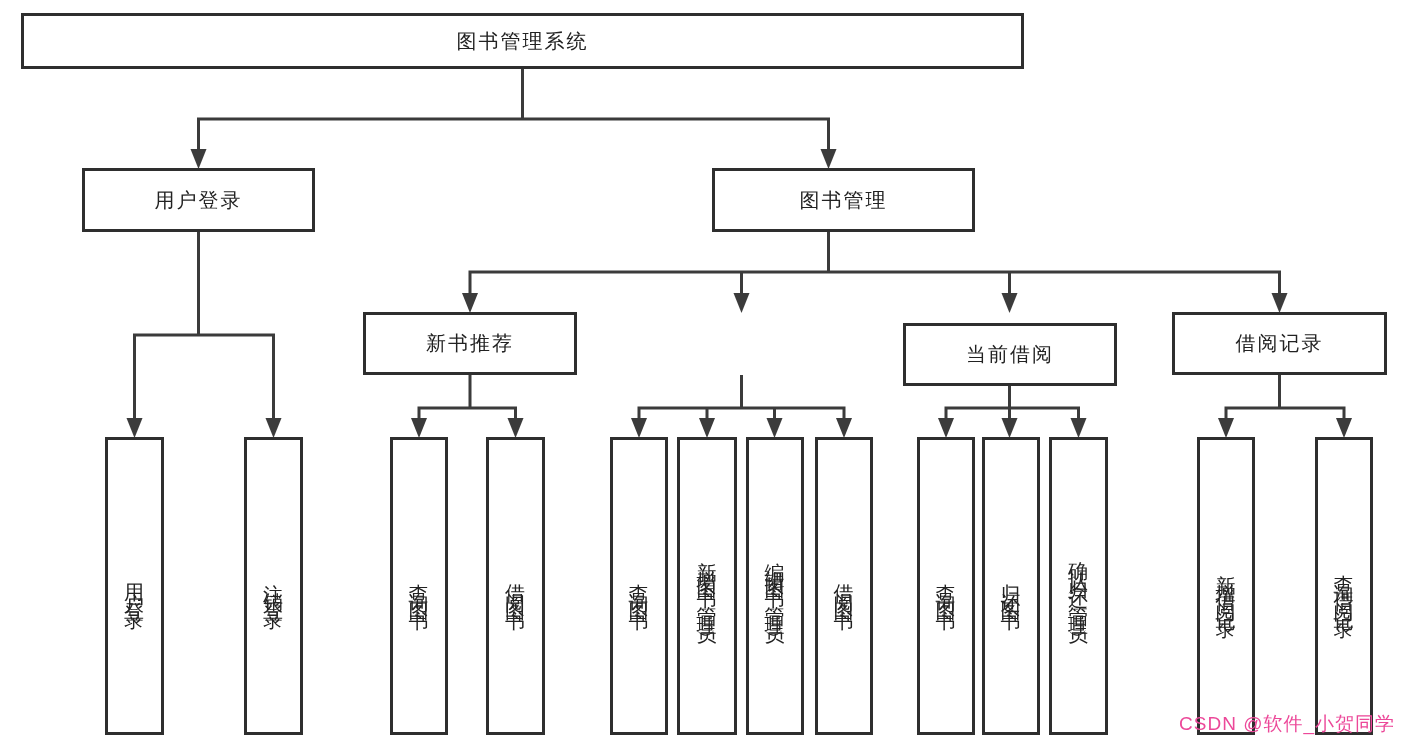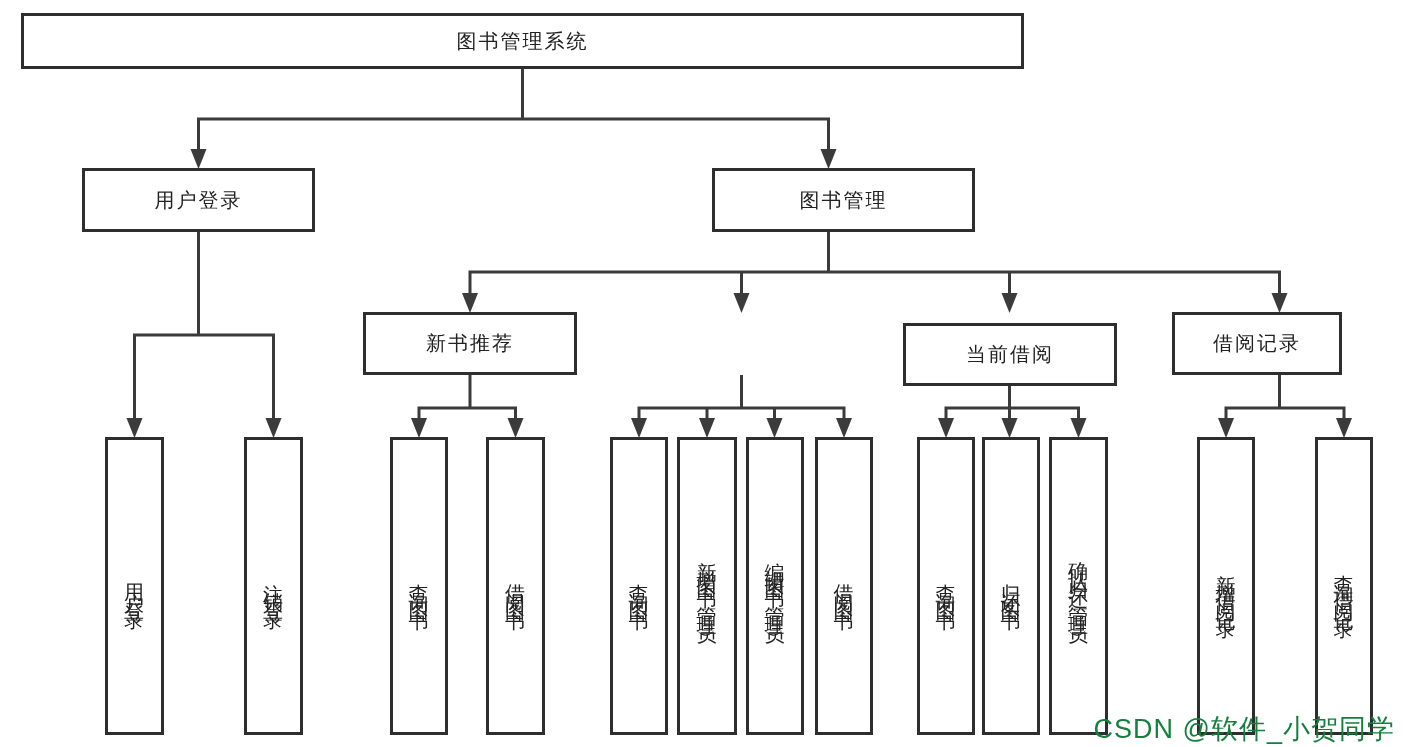--- a/index.html
+++ b/index.html
@@ -32,23 +32,23 @@
   .box.v {
     writing-mode: vertical-rl;
     font-size: 20px;
     letter-spacing: 9px;
     line-height: 1;
   }
   .watermark {
     position: absolute;
     right: 10px;
     top: 711px;
-    font-size: 27px;
+    font-size: 19px;
     letter-spacing: 1px;
-    color: #15803d;
+    color: #ec4899;
     white-space: nowrap;
   }
 </style>
 </head>
 <body>
 
 <div class="canvas">
 
   <svg class="connectors" viewBox="0 0 1405 747" xmlns="http://www.w3.org/2000/svg">
     <g stroke="#3b3b3b" stroke-width="3" fill="none">
@@ -83,21 +83,21 @@
     </g>
   </svg>
 
   <div class="box h" style="left:21px; top:13px; width:1003px; height:56px;">图书管理系统</div>
 
   <div class="box h" style="left:82px; top:168px; width:233px; height:64px;">用户登录</div>
   <div class="box h" style="left:712px; top:168px; width:263px; height:64px;text-align:center;">图书管理</div>
 
   <div class="box h" style="left:363px; top:312px; width:214px; height:63px;text-align:right;">新书推荐</div>
   <div class="box h" style="left:903px; top:312px; width:214px; height:63px;margin-top:11px;">当前借阅</div>
-  <div class="box h" style="left:1172px; top:312px; width:170px; height:63px;">借阅记录</div>
+  <div class="box h" style="left:1172px; top:312px; width:215px; height:63px;">借阅记录</div>
 
   <div class="box v" style="left:105px; top:437px; width:59px; height:298px;">用户登录</div>
   <div class="box v" style="left:244px; top:437px; width:59px; height:298px;">注销登录</div>
 
   <div class="box v" style="left:390px; top:437px; width:58px; height:298px;">查询图书</div>
   <div class="box v" style="left:486px; top:437px; width:59px; height:298px;">借阅图书</div>
 
   <div class="box v" style="left:610px; top:437px; width:58px; height:298px;">查询图书</div>
   <div class="box v" style="left:677px; top:437px; width:60px; height:298px;">新增图书（管理员）</div>
   <div class="box v" style="left:746px; top:437px; width:58px; height:298px;">编辑图书（管理员）</div>

